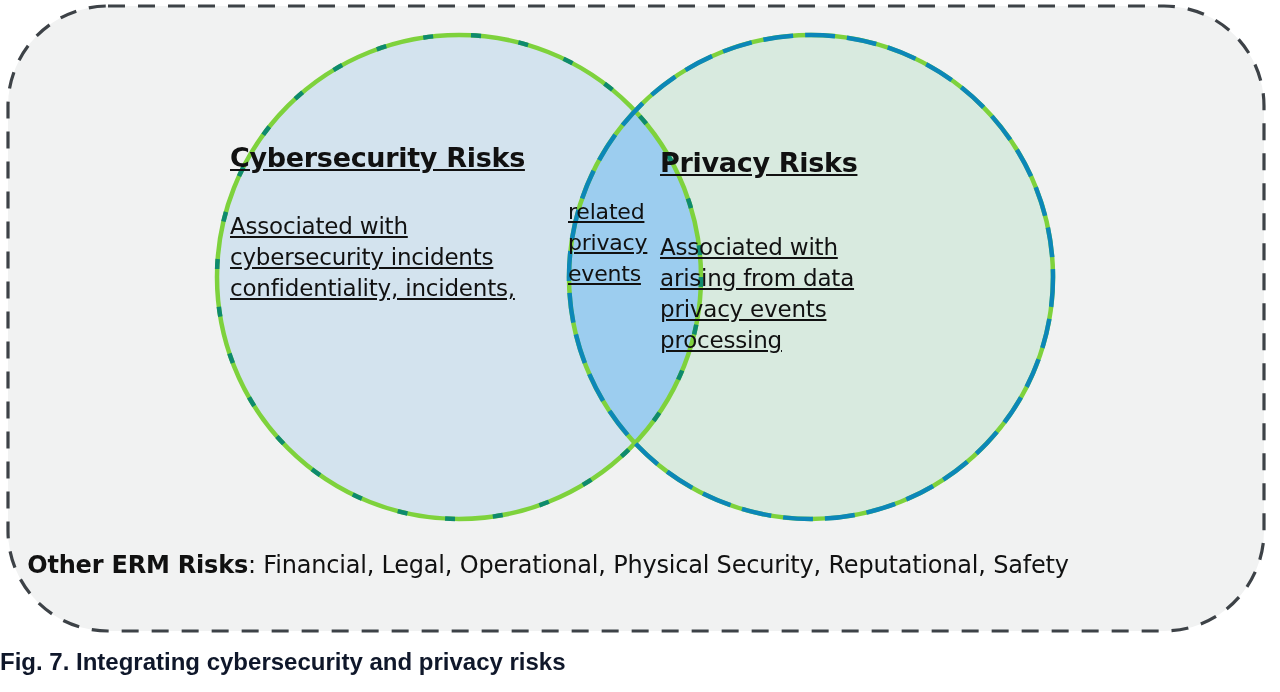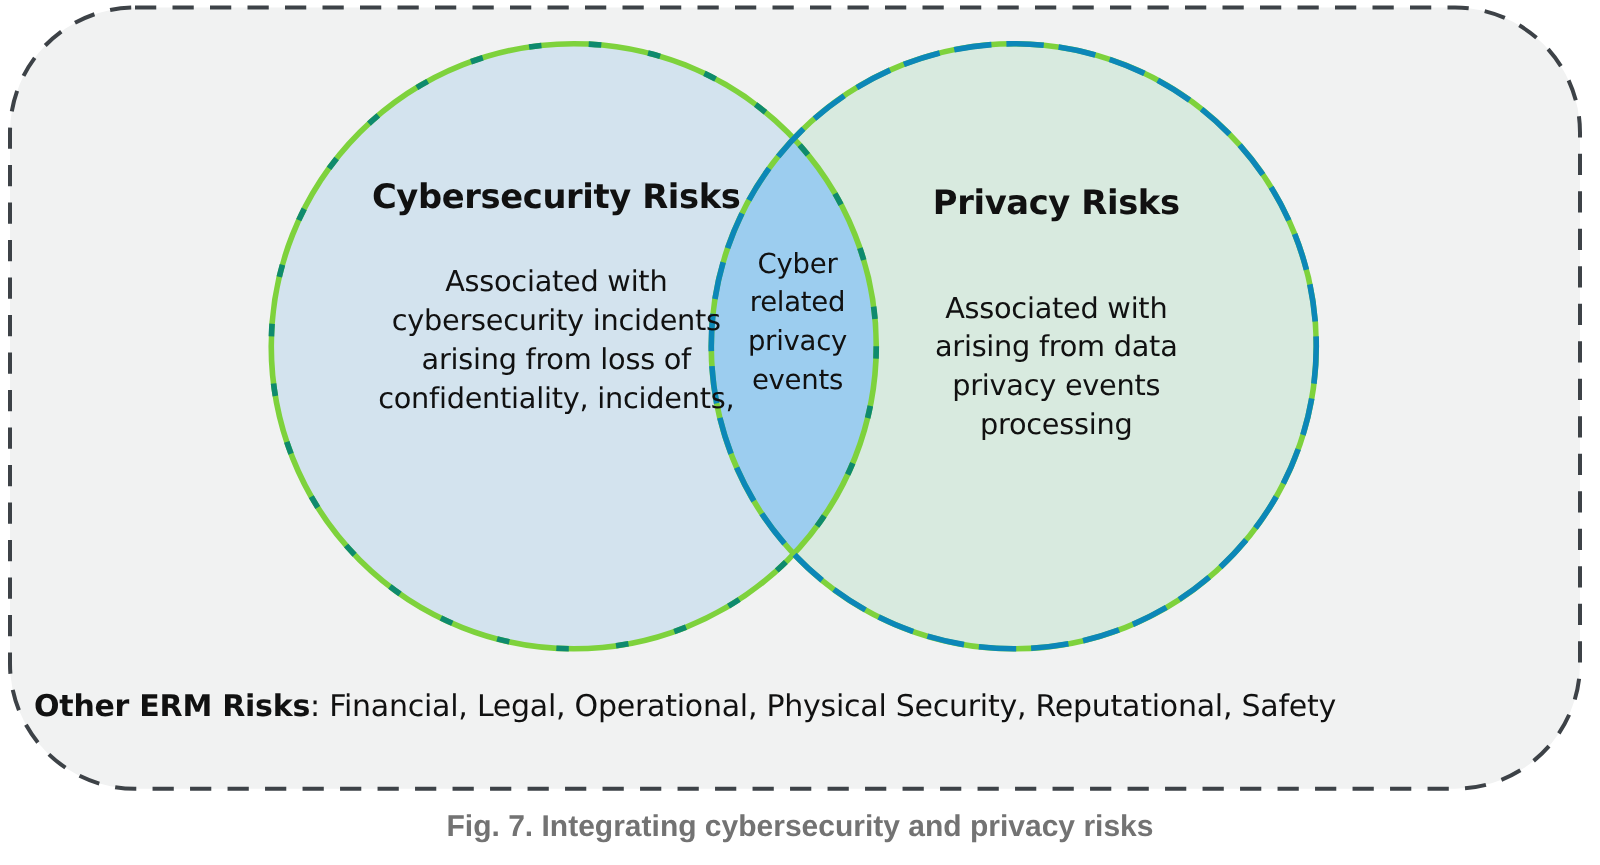--- a/index.html
+++ b/index.html
@@ -1,28 +1,28 @@
 <!DOCTYPE html>
 <html><head>
 <meta charset="utf-8">
 <style>
   html, body { margin: 0; padding: 0; background: #ffffff; }
   body { width: 1280px; height: 692px; position: relative; overflow: hidden;
          font-family: "DejaVu Sans", "Liberation Sans", sans-serif; }
   #diagram { position: absolute; left: 0; top: 0; }
-  .lbl { position: absolute; text-align: center; color: #111111; }
+  .lbl { position: absolute; color: #111111; text-decoration: underline; }
   .title { font-weight: bold; font-size: 27px; letter-spacing: -0.3px; }
   .desc { font-size: 23px; line-height: 31px; letter-spacing: -0.2px; }
   .lens { font-size: 22px; line-height: 31px; letter-spacing: -0.2px; }
   .other { position: absolute; left: 0; width: 1096px; top: 551px; text-align: center;
            font-size: 24px; color: #111111; letter-spacing: -0.2px; }
   .other b { font-weight: bold; }
-  .caption { position: absolute; left: 0; width: 1280px; top: 648px; text-align: center;
+  .caption { position: absolute; left: 0; width: 1280px; top: 648px; 
              font-family: "Liberation Sans", sans-serif; font-weight: bold; font-size: 24px;
-             color: #737373; }
+             color: #0f172a; }
 </style>
 </head>
 <body>
 
 <svg id="diagram" width="1280" height="692" viewBox="0 0 1280 692">
   <defs>
     <clipPath id="clipLeft">
         <circle cx="459" cy="277" r="242"></circle>
       </clipPath>
   </defs>
@@ -39,26 +39,24 @@
   <circle cx="459" cy="277" r="242" fill="none" stroke="#0e8a6e" stroke-width="4.5" stroke-dasharray="10 38"></circle>
 
   <circle cx="811" cy="277" r="242" fill="none" stroke="#7ed23c" stroke-width="4.5"></circle>
   <circle cx="811" cy="277" r="242" fill="none" stroke="#0c87b8" stroke-width="4.5" stroke-dasharray="30 12"></circle>
 </svg>
 
 <div class="lbl title" style="left:230px; width:430px; top:142px;">Cybersecurity Risks</div>
 <div class="lbl desc" style="left:230px; width:430px; top:211px;">
   <div>Associated with</div>
   <div>cybersecurity incidents</div>
-  <div>arising from loss of</div>
   <div>confidentiality, incidents,</div>
 </div>
 
 <div class="lbl lens" style="left:568px; width:140px; top:196px;">
-  <div>Cyber</div>
   <div>related</div>
   <div>privacy</div>
   <div>events</div>
 </div>
 
 <div class="lbl title" style="left:660px; width:370px; top:147px;">Privacy Risks</div>
 <div class="lbl desc" style="left:660px; width:370px; top:232px;">
   <div>Associated with</div>
   <div>arising from data</div>
   <div>privacy events</div>

